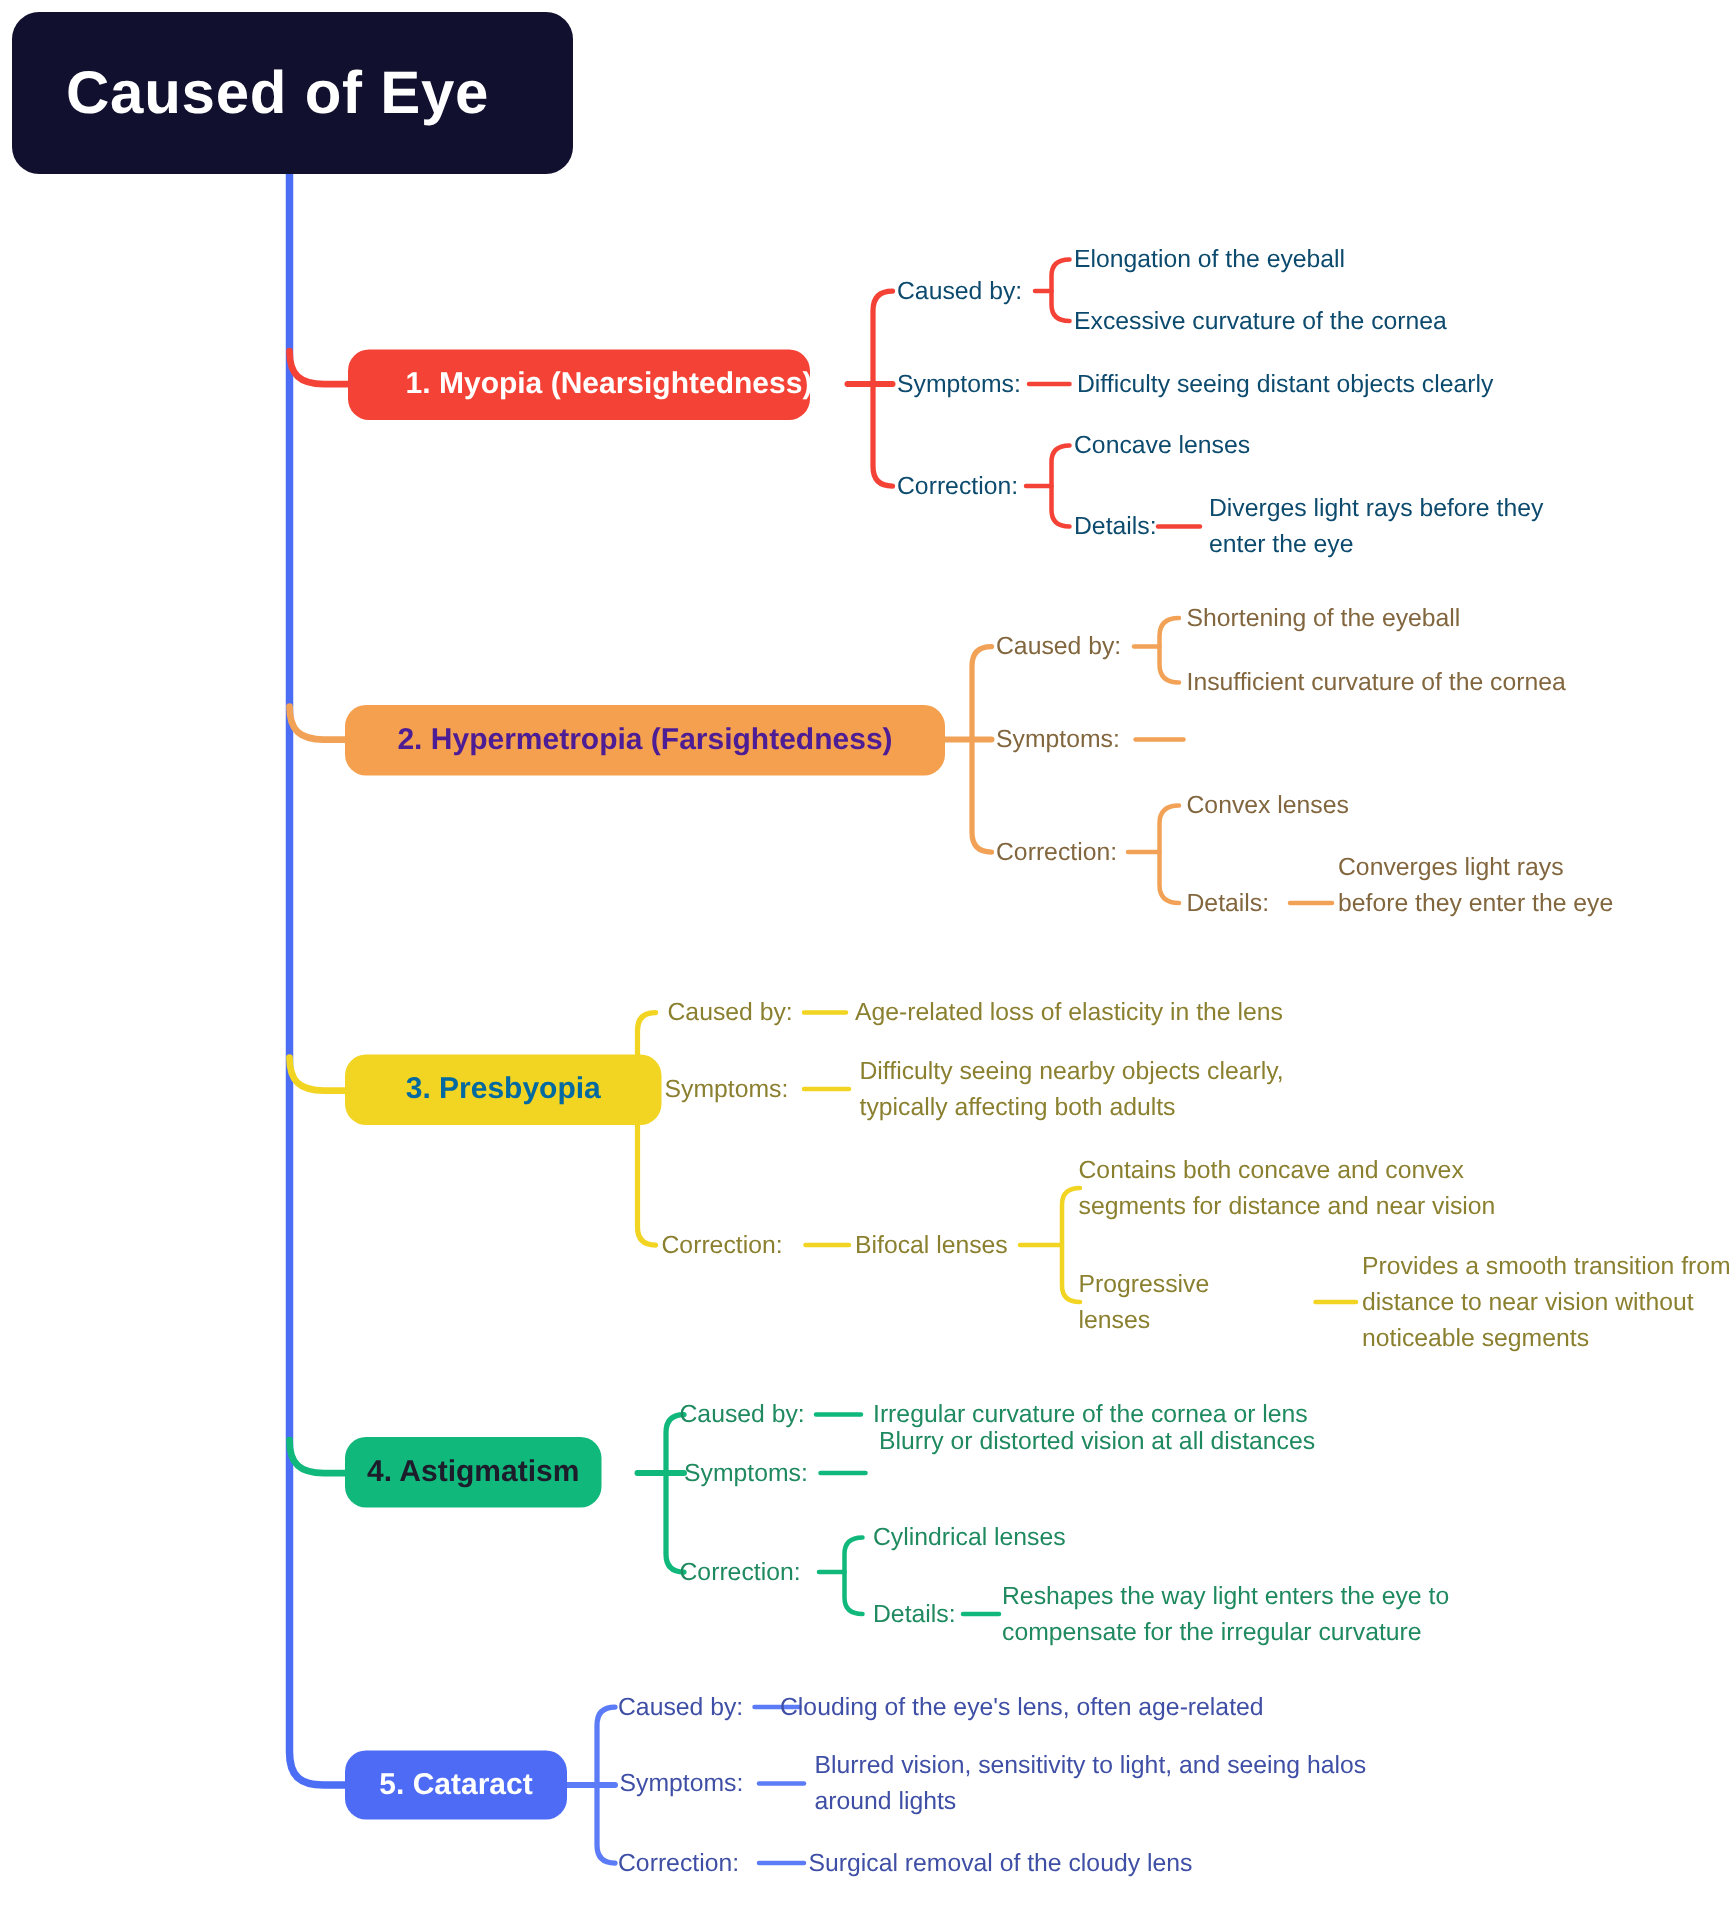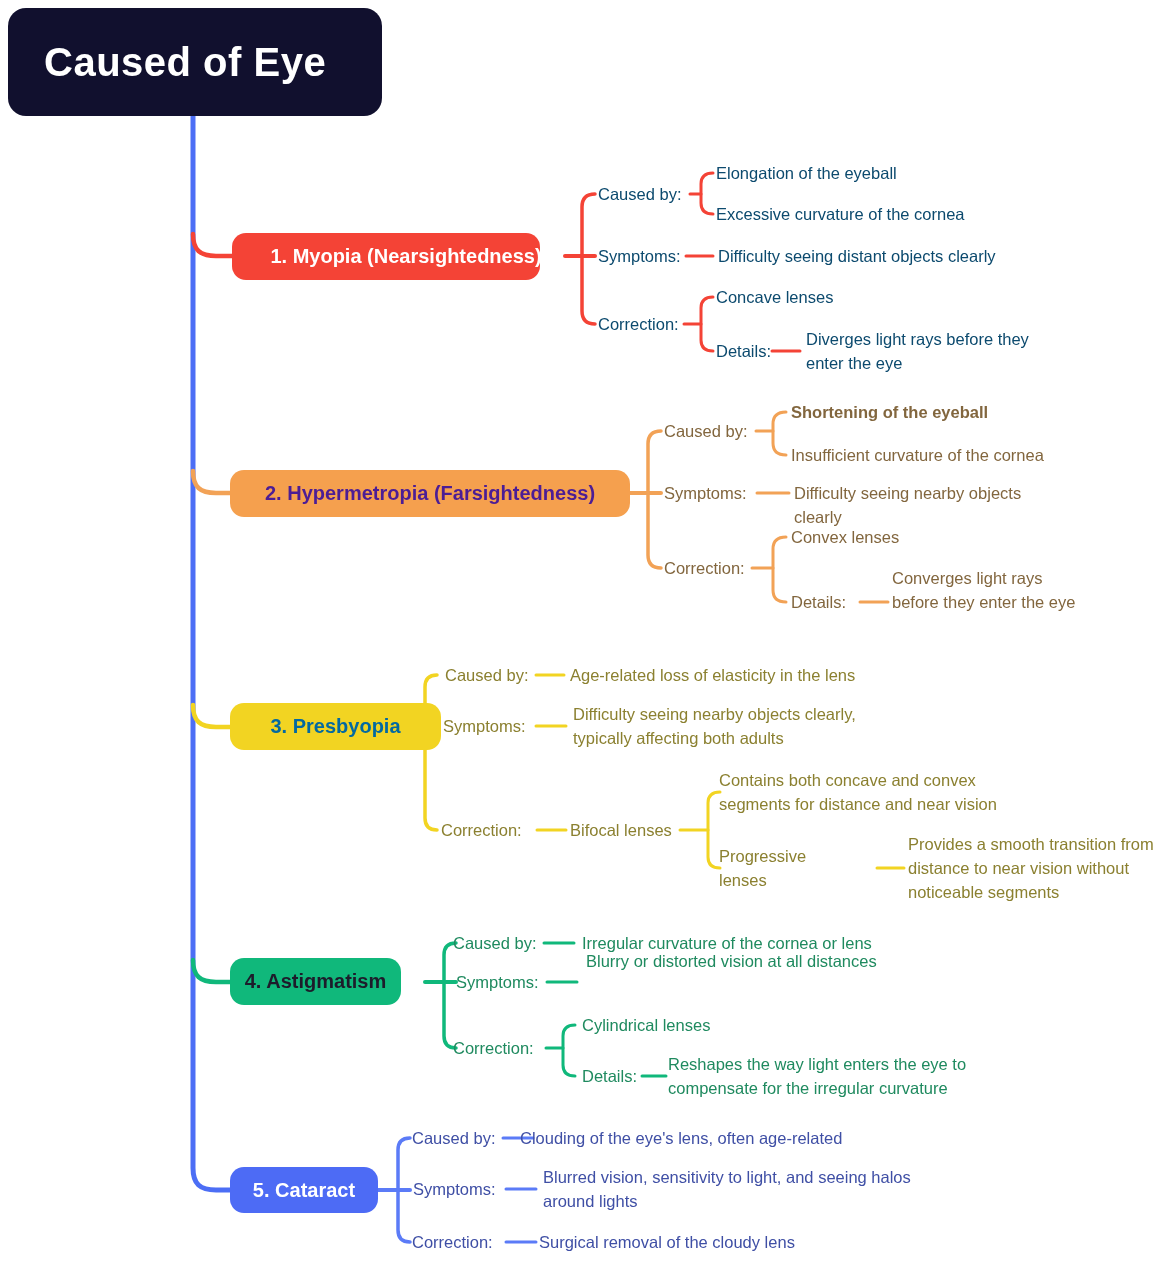--- a/index.html
+++ b/index.html
@@ -117,24 +117,23 @@
   <span class="lbl t1" style="left:716px;top:161px;">Elongation of the eyeball</span>
   <span class="lbl t1" style="left:716px;top:202px;">Excessive curvature of the cornea</span>
   <span class="lbl t1" style="left:598px;top:244px;">Symptoms:</span>
   <span class="lbl t1" style="left:718px;top:244px;">Difficulty seeing distant objects clearly</span>
   <span class="lbl t1" style="left:598px;top:312px;">Correction:</span>
   <span class="lbl t1" style="left:716px;top:285px;">Concave lenses</span>
   <span class="lbl t1" style="left:716px;top:339px;">Details:</span>
   <span class="lbl t1 wrap" style="left:806px;top:327px;width:252px;">Diverges light rays before they enter the eye</span>
 
   <span class="lbl t2" style="left:664px;top:419px;">Caused by:</span>
-  <span class="lbl t2" style="left:791px;top:400px;font-weight:bold;">Shortening of the eyeball</span>
+  <span class="lbl t2" style="left:791px;top:400px;">Shortening of the eyeball</span>
   <span class="lbl t2" style="left:791px;top:443px;">Insufficient curvature of the cornea</span>
   <span class="lbl t2" style="left:664px;top:481px;">Symptoms:</span>
-  <span class="lbl t2 wrap" style="left:794px;top:481px;width:265px;">Difficulty seeing nearby objects clearly</span>
   <span class="lbl t2" style="left:664px;top:556px;">Correction:</span>
   <span class="lbl t2" style="left:791px;top:525px;">Convex lenses</span>
   <span class="lbl t2" style="left:791px;top:590px;">Details:</span>
   <span class="lbl t2 wrap" style="left:892px;top:566px;width:185px;">Converges light rays before they enter the eye</span>
 
   <span class="lbl t3" style="left:445px;top:663px;">Caused by:</span>
   <span class="lbl t3" style="left:570px;top:663px;">Age-related loss of elasticity in the lens</span>
   <span class="lbl t3" style="left:443px;top:714px;">Symptoms:</span>
   <span class="lbl t3 wrap" style="left:573px;top:702px;width:330px;">Difficulty seeing nearby objects clearly, typically affecting both adults</span>
   <span class="lbl t3" style="left:441px;top:818px;">Correction:</span>

